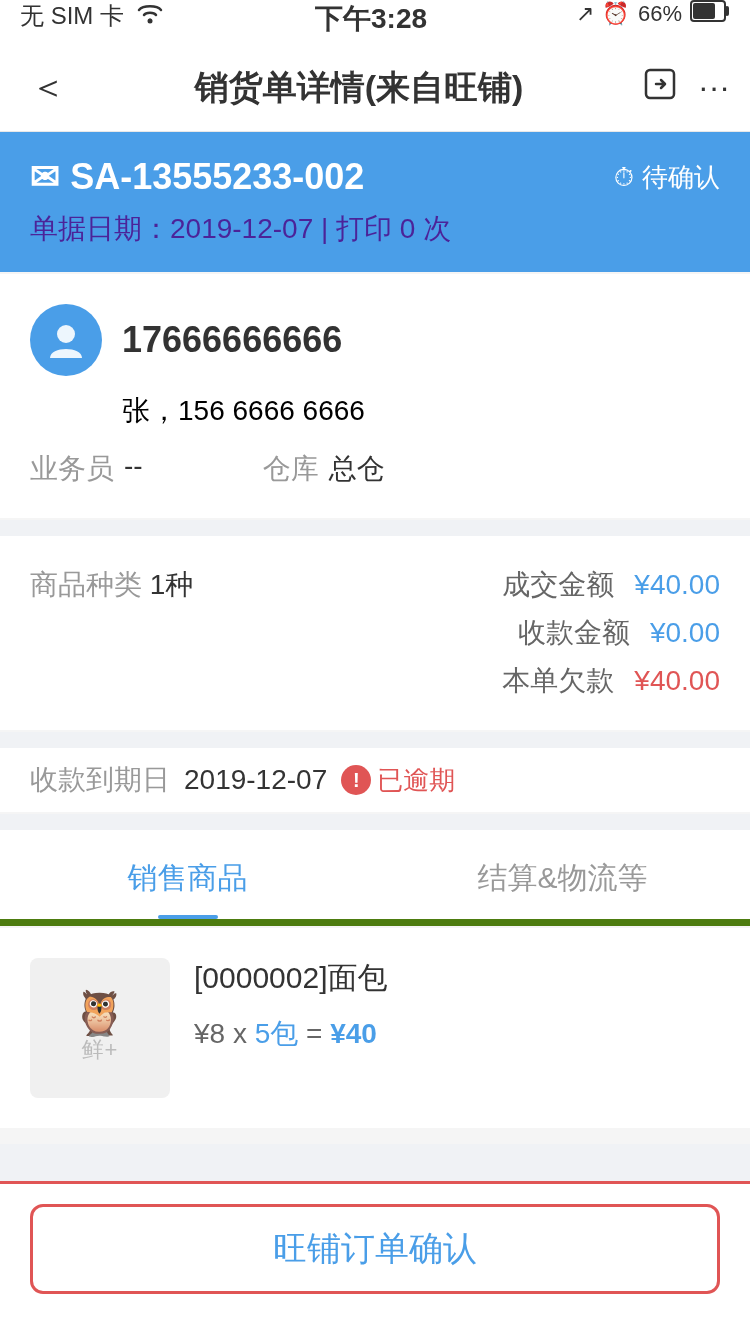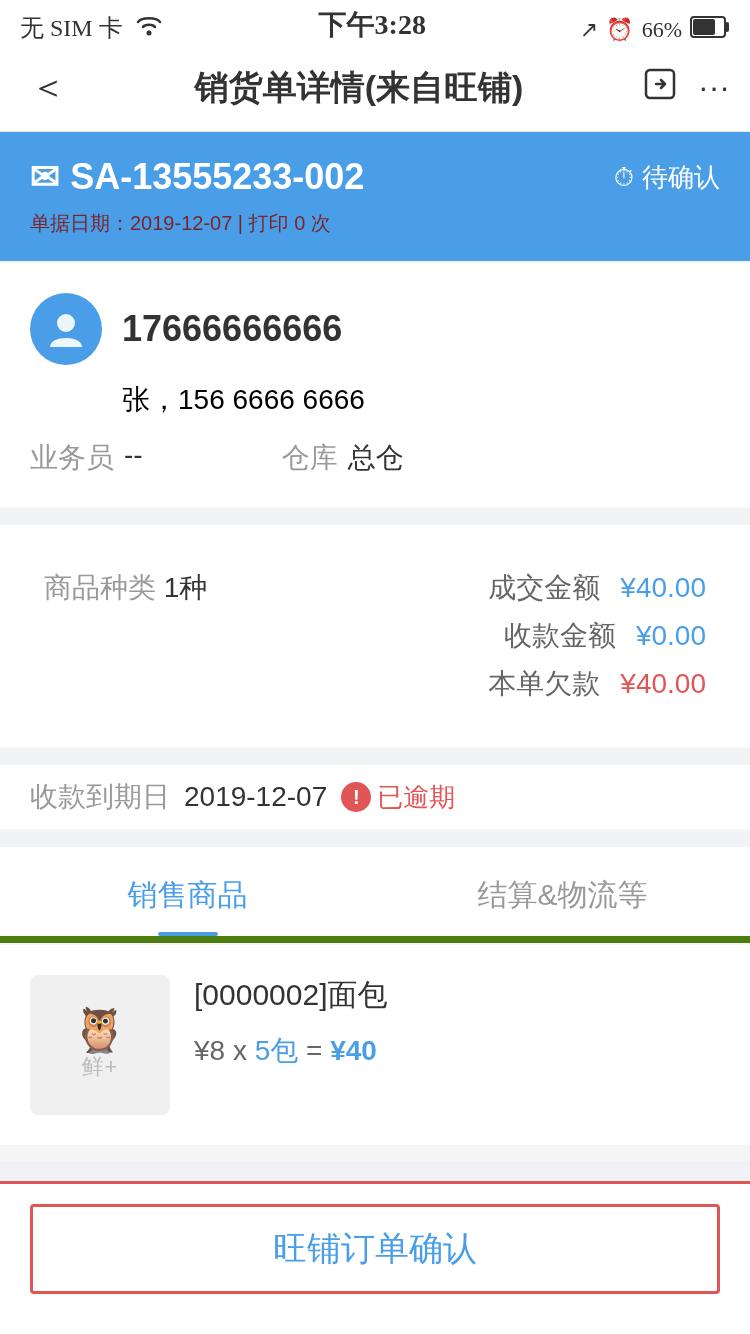--- a/index.html
+++ b/index.html
@@ -11,26 +11,25 @@
       background: #f5f5f5;
       font-size: 28px;
       color: #333;
     }
 
     
     .status-bar {
       height: 44px;
       background: #fff;
       display: flex;
-      align-items: flex-end;
+      align-items: flex-start;
       justify-content: space-between;
       padding: 0 20px;
       font-size: 24px;
       font-weight: 500;
-      font-family: Liberation Serif, serif;
     }
     .status-left { display: flex; align-items: center; gap: 10px; }
     .status-center { font-size: 28px; font-weight: 600; }
     .status-right { display: flex; align-items: center; gap: 8px; font-size: 22px; }
 
     
     .nav-bar {
       height: 88px;
       background: #fff;
       display: flex;
@@ -83,22 +82,22 @@
       gap: 10px;
     }
     .order-status {
       display: flex;
       align-items: center;
       gap: 8px;
       color: #fff;
       font-size: 26px;
     }
     .order-date {
-      color: #7f1d1d;
-      font-size: 20px;
+      color: #4c1d95;
+      font-size: 28px;
       opacity: 0.95;
     }
 
     
     .card {
       background: #fff;
       margin-bottom: 16px;
     }
 
     
@@ -145,21 +144,21 @@
       color: #666;
       padding-left: 0;
     }
     .meta-item { display: flex; gap: 10px; }
     .meta-label { color: #999; }
     .meta-value { color: #333; }
 
     
     .summary-section {
       background: #fff;
-      padding: 44px;
+      padding: 30px;
       margin-bottom: 2px;
       display: flex;
       justify-content: space-between;
       align-items: flex-start;
     }
     .summary-left { font-size: 28px; color: #333; }
     .summary-label { color: #999; }
     .summary-count { color: #333; font-size: 28px; }
     .summary-right {
       display: flex;
@@ -308,21 +307,21 @@
       width: 750px;
       background: #fff;
       padding: 20px 30px 40px;
       border-top: 3px solid #e05555;
     }
     .confirm-btn {
       width: 100%;
       height: 90px;
       background: #fff;
       border: 3px solid #e05555;
-      border-radius: 4px;
+      border-radius: 13px;
       color: #4a9ee8;
       font-size: 34px;
       font-weight: 500;
       cursor: pointer;
       display: flex;
       align-items: center;
       justify-content: center;
     }
 
     .divider {
@@ -397,21 +396,21 @@
       </svg>
     </div>
     <span class="customer-phone">17666666666</span>
   </div>
   <div class="customer-name">张，156 6666 6666</div>
   <div class="customer-meta">
     <div class="meta-item">
       <span class="meta-label">业务员</span>
       <span class="meta-value">--</span>
     </div>
-    <div class="meta-item" style="margin-left: 79px;">
+    <div class="meta-item" style="margin-left: 60px;">
       <span class="meta-label">仓库</span>
       <span class="meta-value">总仓</span>
     </div>
   </div>
 </div>
 
 <div class="divider"></div>
 
 <div class="summary-section card">
   <div class="summary-left">

